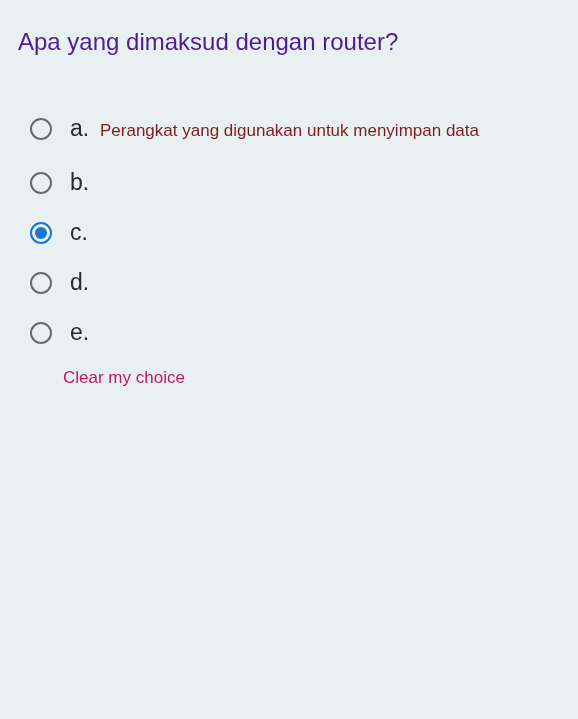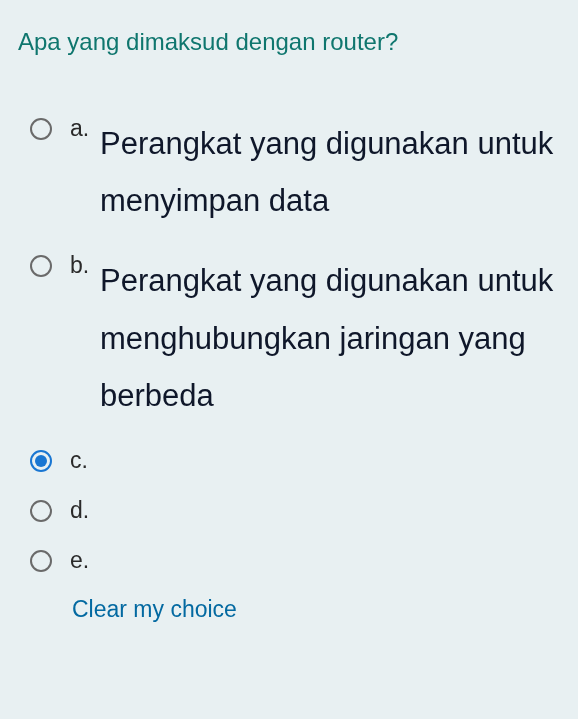--- a/index.html
+++ b/index.html
@@ -12,21 +12,21 @@
       background-color: #e8f0f2;
       width: 578px;
       height: 719px;
       padding: 25px 18px;
       color: #2a2a2a;
     }
     .question-text {
       font-size: 24px;
       line-height: 1.4;
       margin-bottom: 55px;
-      color: #0f766e;
+      color: #4c1d95;
     }
     .options-container {
       padding-left: 12px;
     }
     .option-row {
       display: flex;
       align-items: flex-start;
       margin-bottom: 22px;
     }
     .radio-wrapper {
@@ -59,29 +59,29 @@
     }
     .option-letter {
       flex: 0 0 auto;
       width: 30px;
       font-size: 23px;
       color: #2a2a2a;
       padding-top: 1px;
     }
     .option-text {
       flex: 1;
-      font-size: 31px;
+      font-size: 17px;
       line-height: 1.85;
-      color: #0f172a;
+      color: #7f1d1d;
       padding-top: 1px;
     }
     .clear-choice {
-      font-size: 23px;
-      color: #0369a1;
-      margin-left: 42px;
+      font-size: 17px;
+      color: #be185d;
+      margin-left: 33px;
       margin-top: 14px;
       cursor: pointer;
     }
   </style>
 </head>
 <body>
 
 <div class="question-text">Apa yang dimaksud dengan router?</div>
 
 <div class="options-container">
@@ -96,21 +96,20 @@
     <div class="option-text">Perangkat yang digunakan untuk menyimpan data</div>
   </div>
 
   <div class="option-row">
     <div class="radio-wrapper">
       <div class="radio-outer">
         
       </div>
     </div>
     <div class="option-letter">b.</div>
-    <div class="option-text">Perangkat yang digunakan untuk menghubungkan jaringan yang berbeda</div>
   </div>
 
   <div class="option-row">
     <div class="radio-wrapper">
       <div class="radio-outer selected">
         <div class="radio-inner"></div>
       </div>
     </div>
     <div class="option-letter">c.</div>
   </div>

